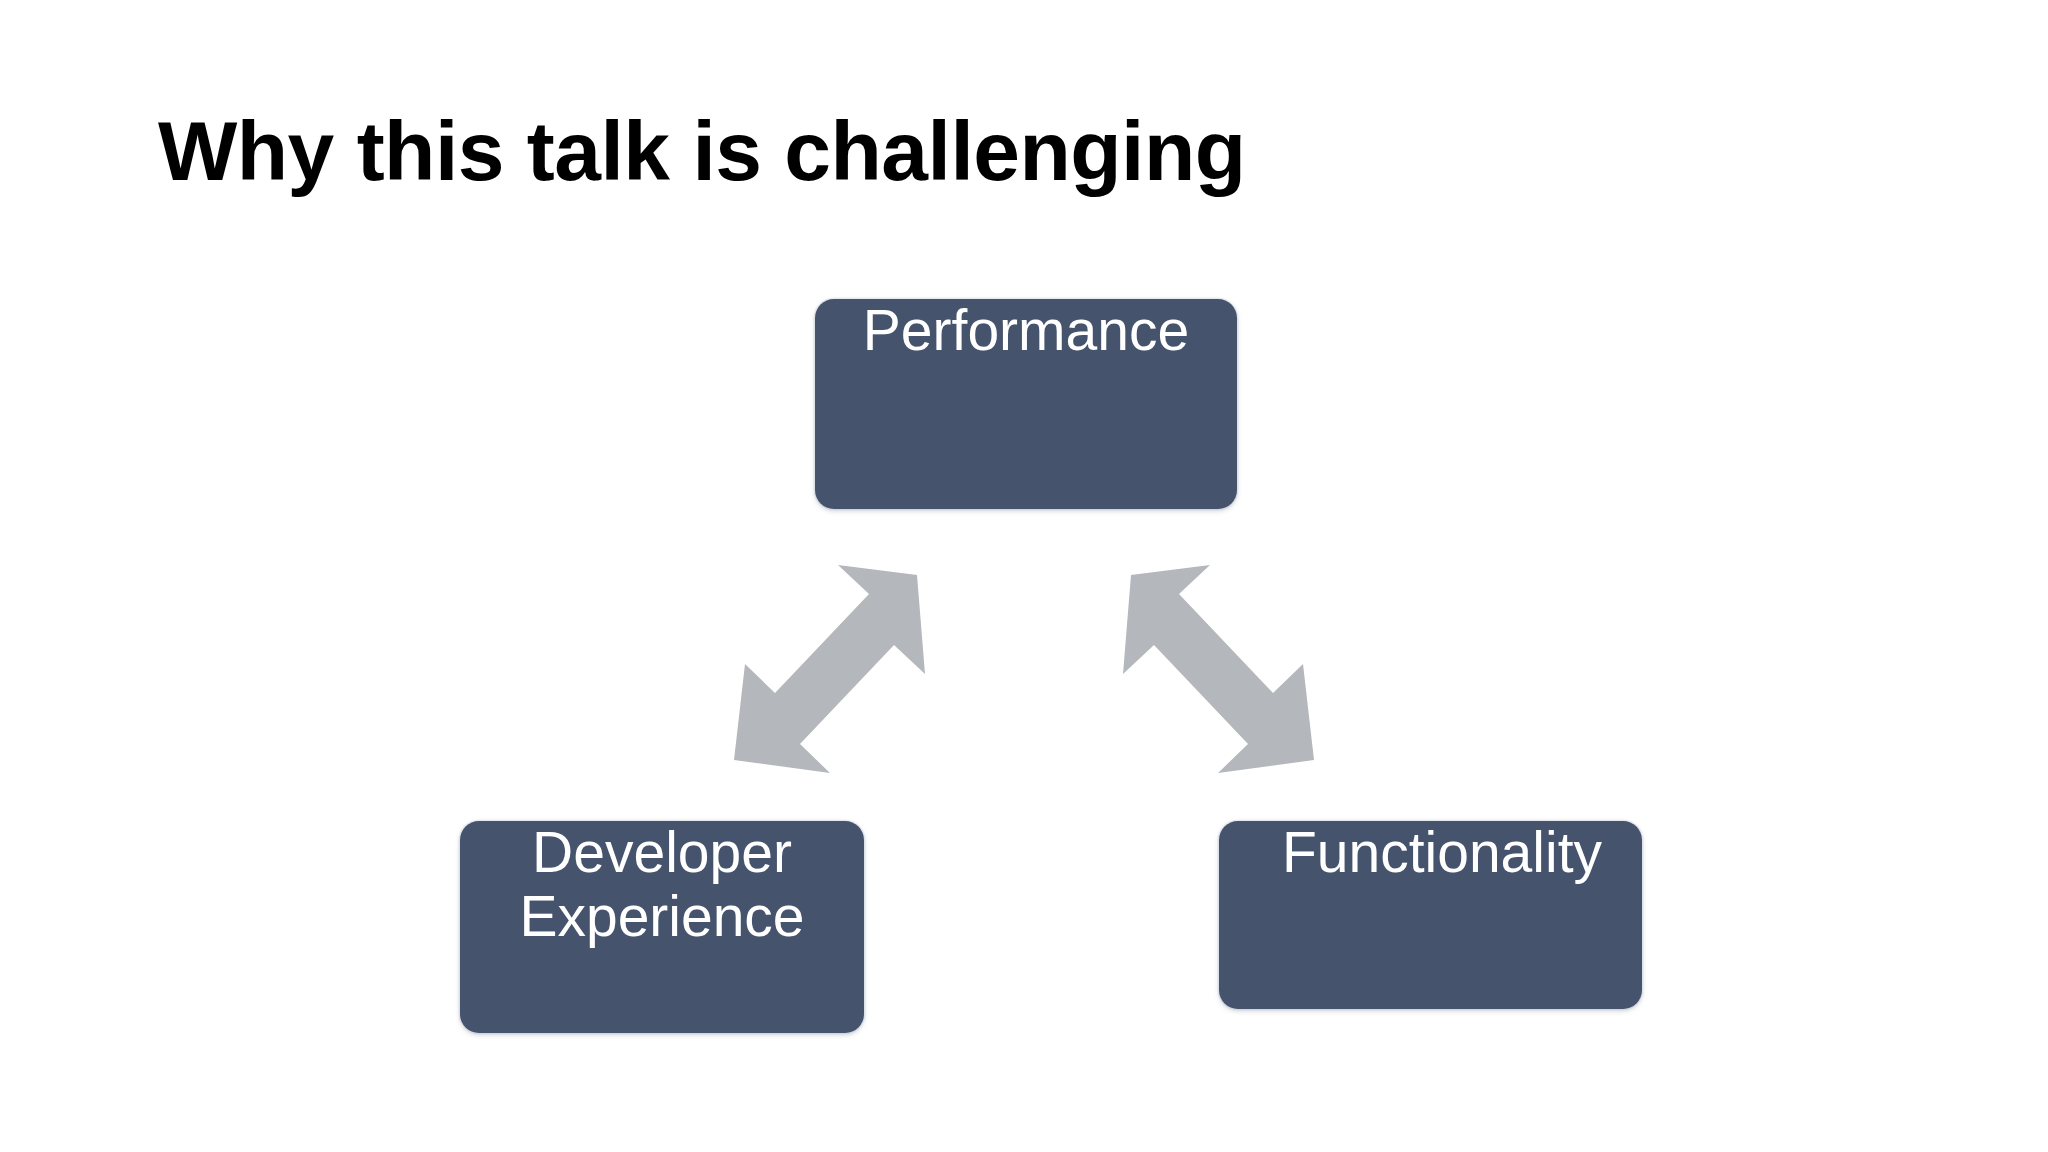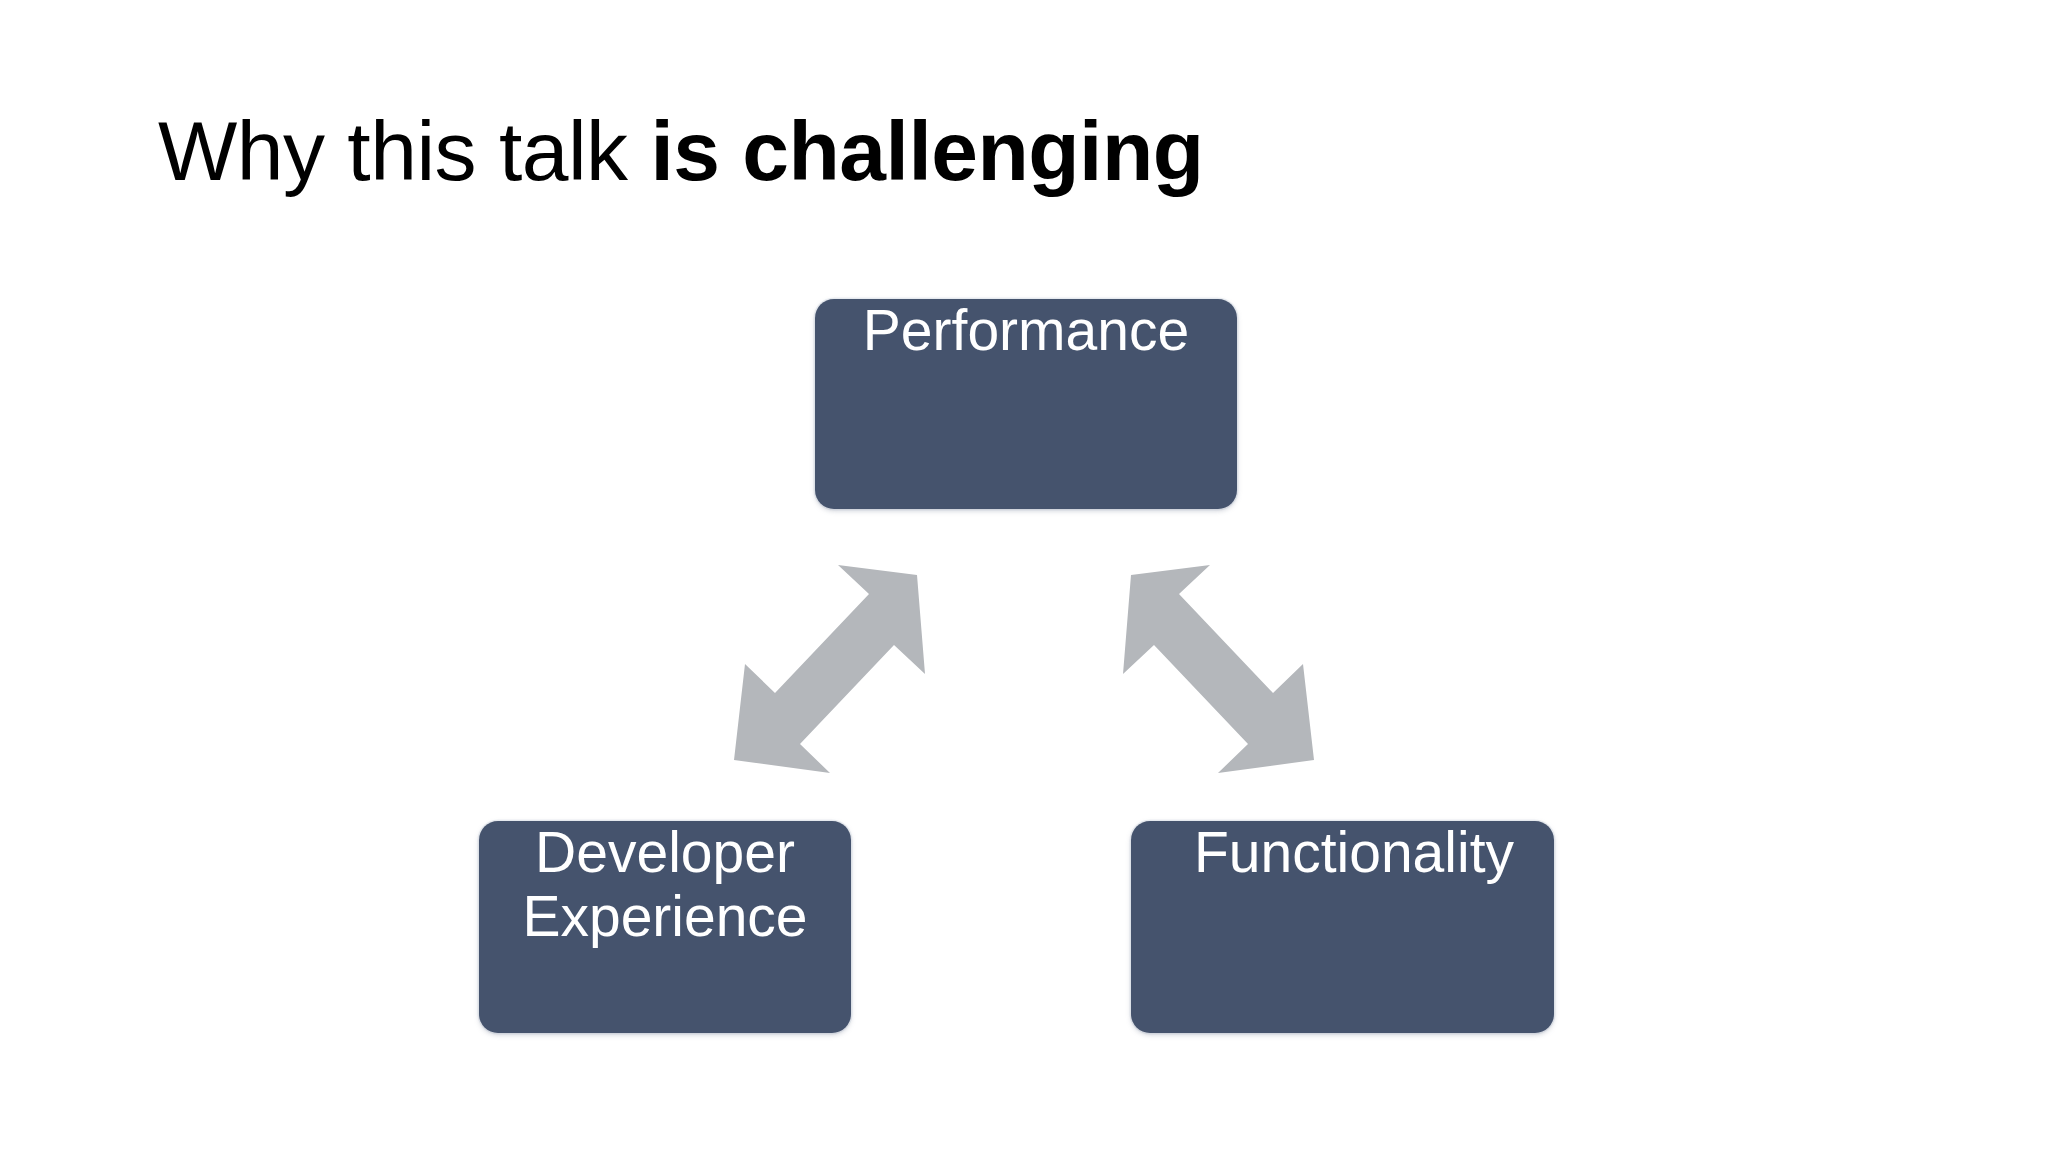--- a/index.html
+++ b/index.html
@@ -28,21 +28,21 @@
     position: absolute;
     left: 158px;
     top: 106px;
     font-size: 84px;
     line-height: 1.08;
     color: #000000;
     white-space: nowrap;
     letter-spacing: -0.5px;
   }
   .title .reg {
-    font-weight: 400;
+    font-weight: 700;
   }
   .title .bold {
     font-weight: 700;
   }
 
   
   .node {
     position: absolute;
     background: #45536d;
     border-radius: 19px;
@@ -63,30 +63,30 @@
     white-space: pre-line;
   }
 
   #node-performance {
     left: 815px;
     top: 299px;
     width: 422px;
     height: 210px;
   }
   #node-developer-experience {
-    left: 479px;
+    left: 460px;
     top: 821px;
-    width: 372px;
+    width: 404px;
     height: 212px;
   }
   #node-functionality {
-    left: 1131px;
+    left: 1219px;
     top: 821px;
     width: 423px;
-    height: 212px;
+    height: 188px;
     padding-left: 23px;
   }
 
   
   .arrow-layer {
     position: absolute;
     left: 0; top: 0;
     width: 2048px;
     height: 1152px;
     pointer-events: none;

